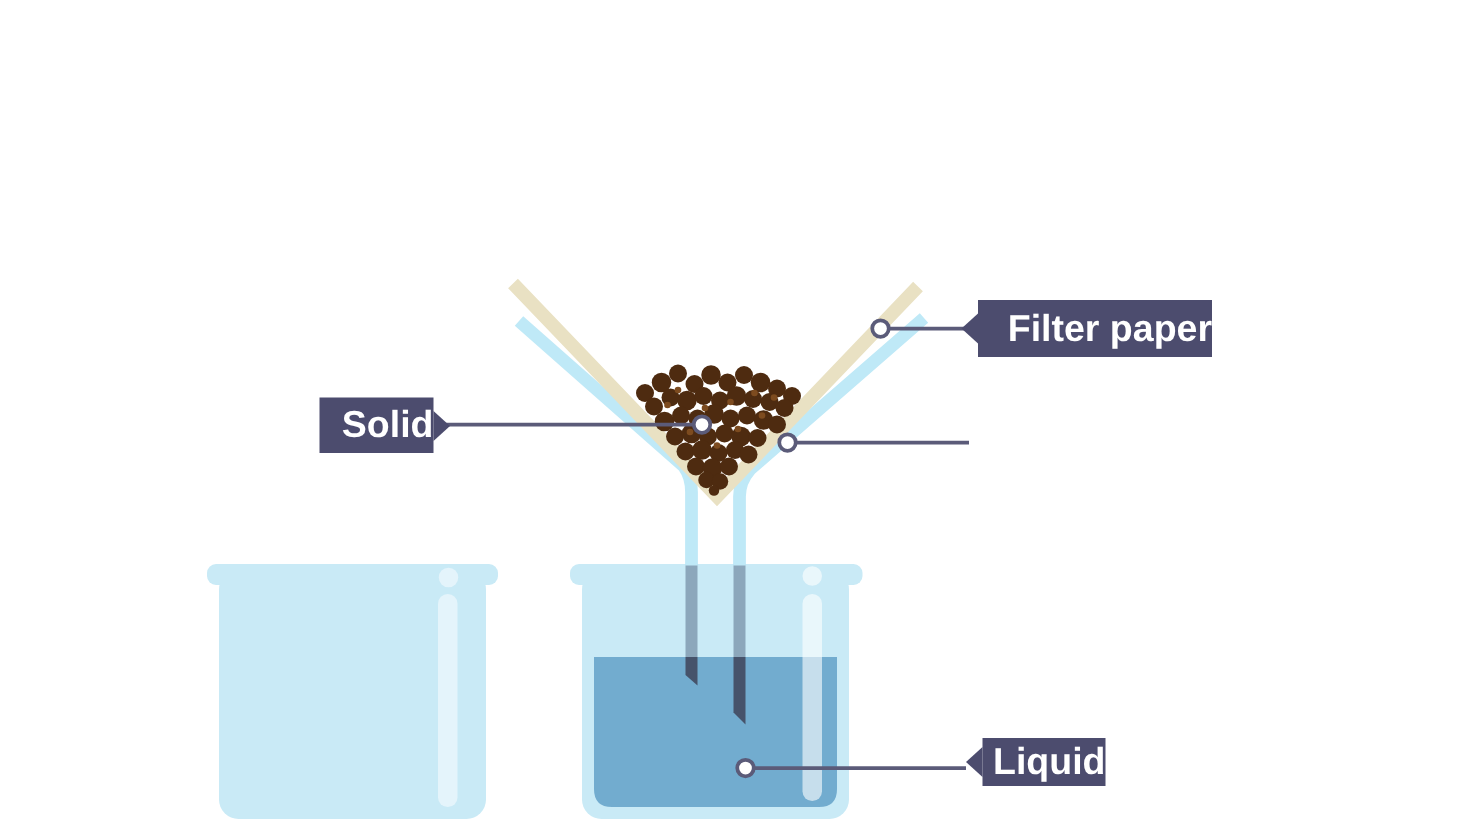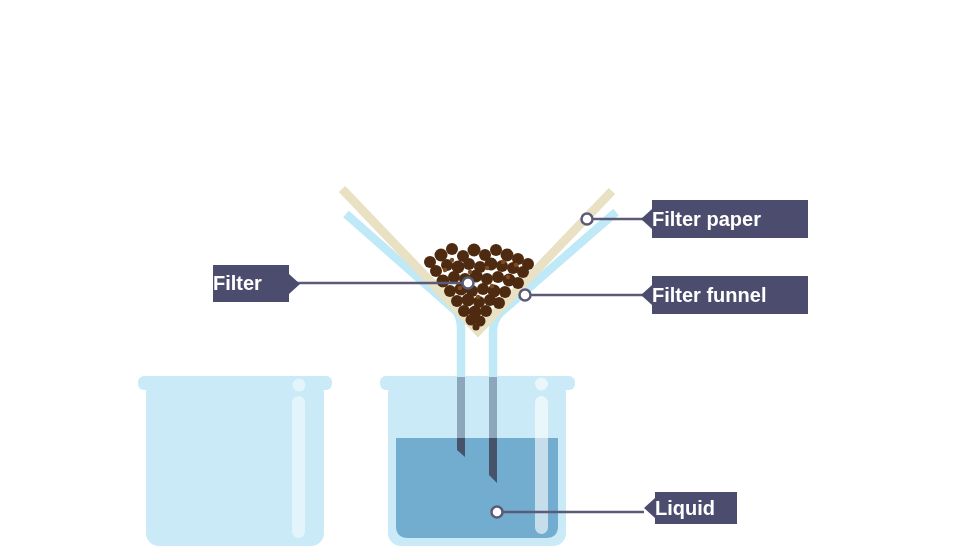--- a/index.html
+++ b/index.html
@@ -24,22 +24,22 @@
   .grain-light{fill:var(--solid-brown-light);}
   .connector{stroke:var(--connector);stroke-width:2.5;}
   .marker{fill:#ffffff;stroke:var(--connector);stroke-width:2.5;}
 
   
   .label{
     position:absolute;
     background:var(--label-bg);
     color:var(--label-text);
     font-weight:bold;
-    font-size:20px;
-    display:flex;align-items:center;justify-content:flex-start;
+    font-size:25px;
+    display:flex;align-items:center;justify-content:flex-end;
     box-sizing:border-box;
     white-space:nowrap;
   }
   .ptr{position:absolute;width:0;height:0;top:50%;transform:translateY(-50%);}
   .ptr-left{
     left:-11px;
     border-style:solid;
     border-width:10px 11px 10px 0;
     border-color:transparent var(--label-bg) transparent transparent;
   }
@@ -156,28 +156,24 @@
       <line class="connector" x1="502" y1="512" x2="644" y2="512"></line>
       <circle class="marker" cx="497" cy="512" r="5.5"></circle>
     </g>
   </svg>
 
   <div class="label" style="left:652px;top:200px;width:156px;height:38px">
     <span class="ptr ptr-left"></span>
     <span>Filter paper</span>
   </div>
 
-  <div class="label" style="left:652px;top:276px;width:156px;height:38px">
-    <span class="ptr ptr-left"></span>
-    <span>Filter funnel</span>
-  </div>
 
   <div class="label" style="left:213px;top:265px;width:76px;height:37px">
     <span class="ptr ptr-right"></span>
-    <span>Filter</span>
+    <span>Solid</span>
   </div>
 
   <div class="label" style="left:655px;top:492px;width:82px;height:32px">
     <span class="ptr ptr-left"></span>
     <span>Liquid</span>
   </div>
 
 </div>
 
 </body></html>

